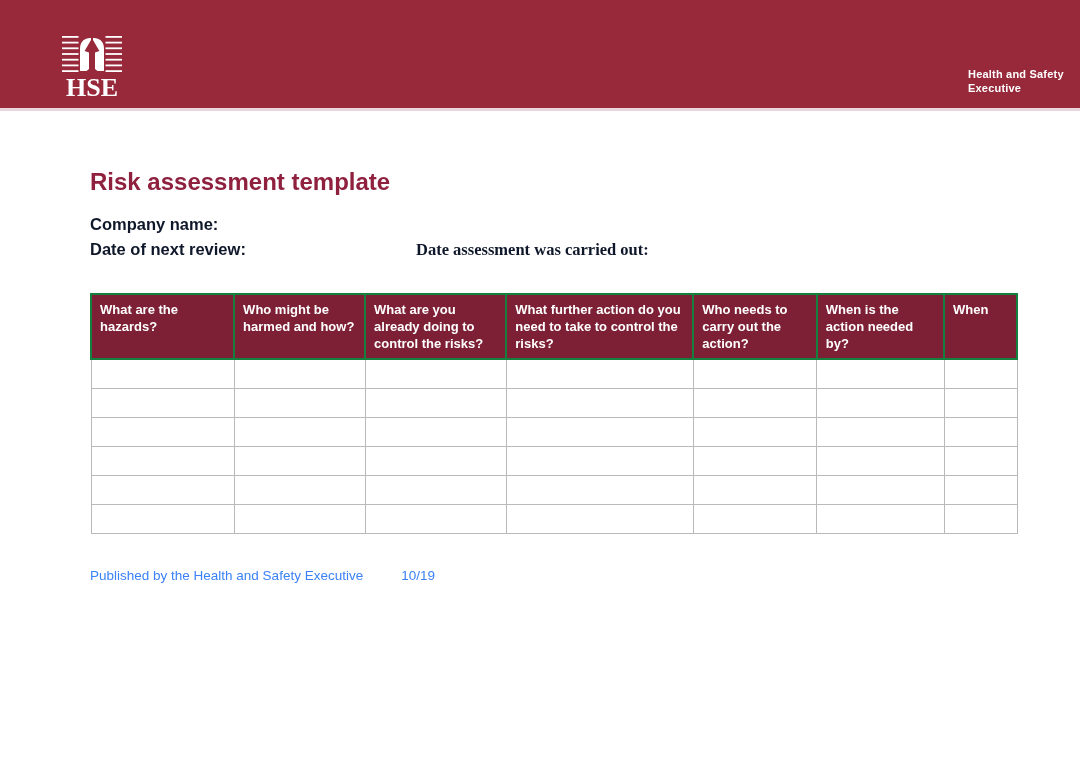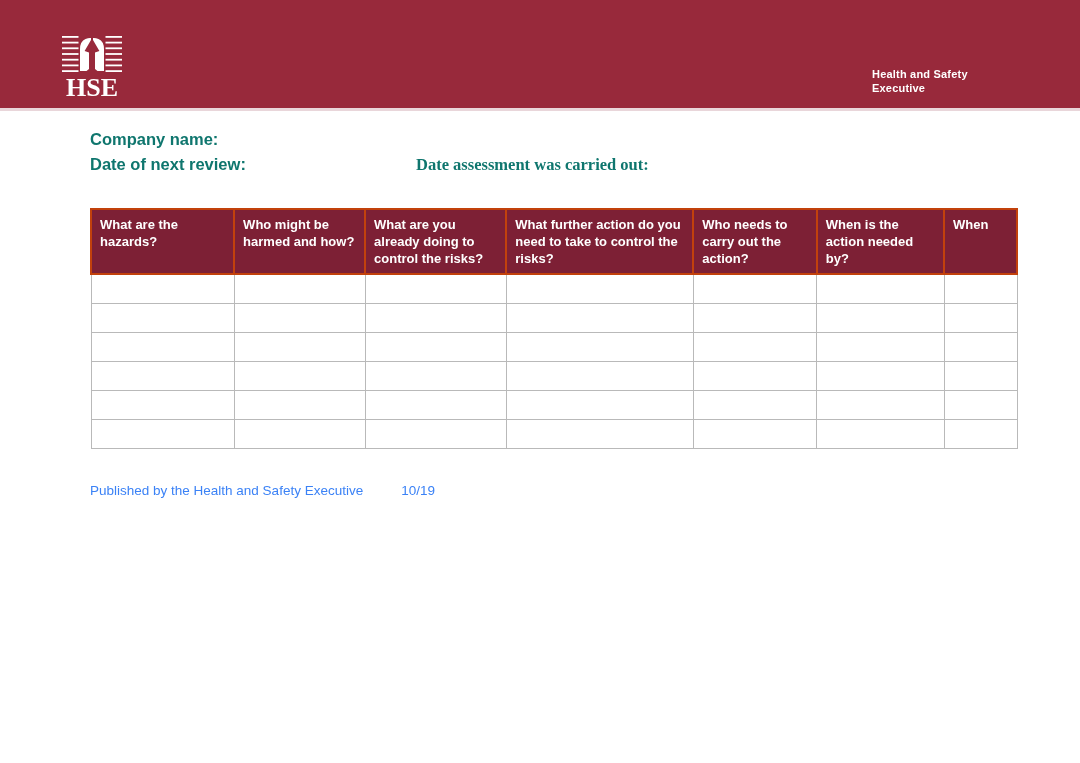--- a/index.html
+++ b/index.html
@@ -17,35 +17,35 @@
     width: 100%; height: 108px;
     background: var(--banner_bg, #98293B);
     border-bottom: 3px solid var(--banner_separator, #E9D6DA);
     text-decoration: underline;
   }
   .logo {
     position: absolute; left: 62px; top: 36px;
     width: 60px; height: 64px;
   }
   .org-name {
-    position: absolute; left: 872px; top: 68px;
+    position: absolute; left: 968px; top: 68px;
     color: #ffffff; font-size: 11px; font-weight: bold;
     line-height: 13.5px; letter-spacing: 0.2px;
   }
 
   
   .main { padding-left: 90px; width: 928px; }
   .page-title {
     margin: 57px 0 0 0;
     font-size: 24px; line-height: 28px; font-weight: bold;
     color: var(--title_color, #8F203E);
   }
   .field-row {
     position: relative; height: 20px;
-    font-size: 16.5px; font-weight: bold; color: #0f766e;
+    font-size: 16.5px; font-weight: bold; color: #0f172a;
   }
   .field-row-1 { margin-top: 19px; }
   .field-row-2 { margin-top: 5px; }
   .field-label { position: absolute; top: 0; white-space: nowrap; }
   .fl-a { left: 0; }
   .fl-b1 { left: 278px; }
   .fl-b2 { left: 326px; font-family: Liberation Serif, serif; }
 
   
   table.risk-table {
@@ -53,21 +53,21 @@
     width: 928px;
     border-collapse: collapse;
     table-layout: fixed;
   }
   table.risk-table th {
     background: var(--table_header_bg, #7D2035);
     color: #ffffff;
     font-size: 13px; font-weight: bold; line-height: 17px;
     text-align: left; vertical-align: top;
     padding: 6px 8px;
-    border: 2px solid #c2410c;
+    border: 2px solid #15803d;
     height: 51px;
   }
   table.risk-table td {
     border: 1px solid #b9b9b9;
     height: 26px;
     background: #ffffff;
   }
 
   
   .more-info {
@@ -107,20 +107,21 @@
       <text x="30" y="60" text-anchor="middle" font-family="Liberation Serif, serif" font-size="26" font-weight="bold" fill="#ffffff">HSE</text>
     </svg>
   </div>
   <div class="org-name">
     <div>Health and Safety</div>
     <div>Executive</div>
   </div>
 </header>
 
 <main class="main">
+  <h1 class="page-title">Risk assessment template</h1>
 
   <div class="field-row field-row-1">
     <span class="field-label fl-a">Company name:</span>
   </div>
   <div class="field-row field-row-2">
     <span class="field-label fl-a">Date of next review:</span>
     <span class="field-label fl-b2">Date assessment was carried out:</span>
   </div>
 
   <table class="risk-table">

